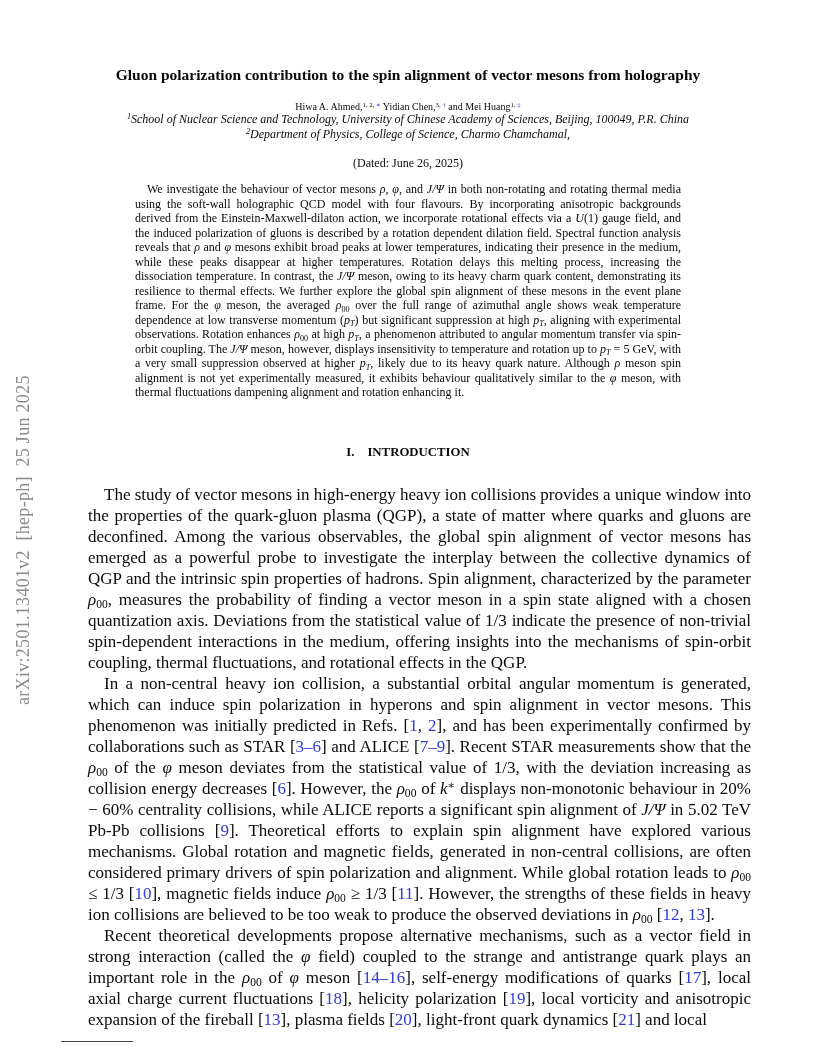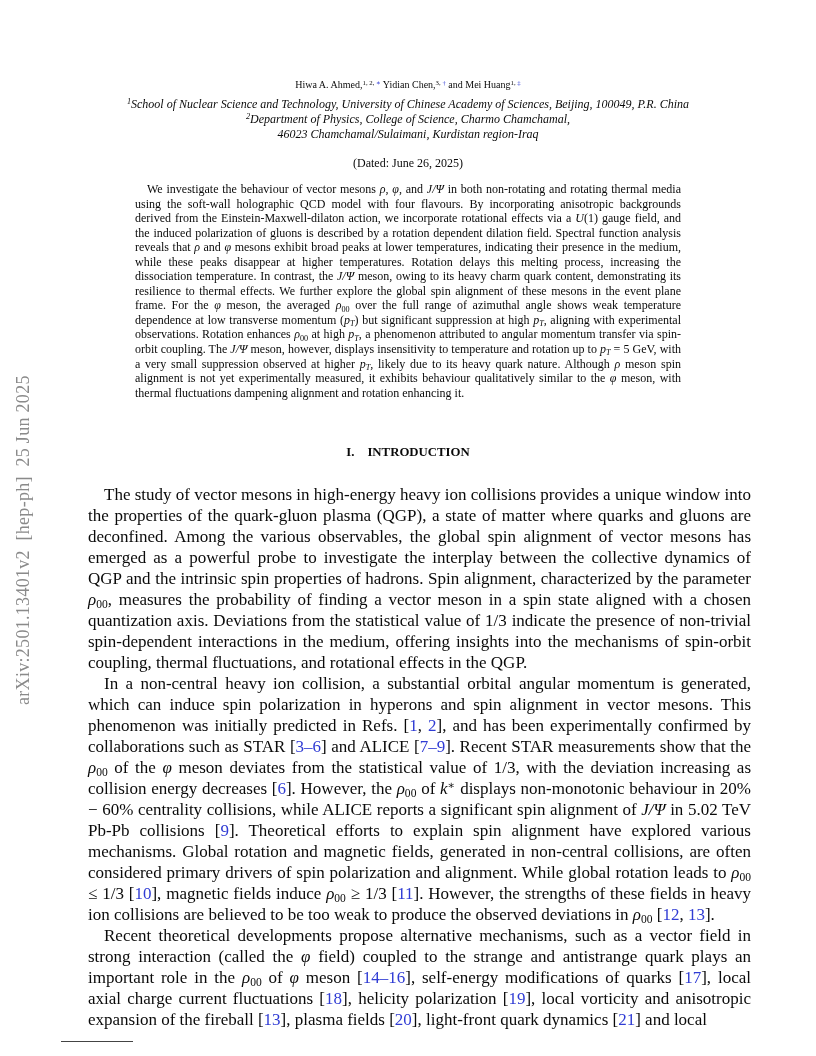--- a/index.html
+++ b/index.html
@@ -13,21 +13,21 @@
     writing-mode:vertical-rl;transform:rotate(180deg);
     font-size:18px;color:var(--watermark,#8a8a8a);
     white-space:pre;text-align:center;letter-spacing:0.3px;
   }
   .sheet{padding-top:64px;}
   .title{
     width:620px;margin:0 auto;text-align:center;
     font-weight:bold;font-size:15.5px;line-height:1.42;
   }
   .authors{text-align:center;margin-top:15px;font-size:10px;}
-  .affils{margin-top:7px;font-style:italic;font-size:12px;line-height:1.26;}
+  .affils{font-style:italic;font-size:12px;line-height:1.26;}
   .affil-line{text-align:center;}
   .date-line{text-align:center;font-size:12px;margin-top:14px;}
   .abstract{
     width:546px;margin:11px auto 0;text-align:justify;
     font-size:12px;line-height:1.21;
   }
   .abstract p{margin:0;text-indent:12px;}
   .section-heading{
     text-align:center;font-weight:bold;font-size:12.8px;margin-top:45px;
   }
@@ -50,27 +50,27 @@
   .r-sub{font-size:68%;position:relative;top:0.28em;line-height:0;}
   .r-cite{color:var(--cite-link,#2f3bd4);cursor:pointer;}
 </style>
 </head>
 <body style="--cite-link: #2f3bd4; --email-link: #3333cc; --watermark: #8a8a8a;">
 
 <div class="watermark">arXiv:2501.13401v2  [hep-ph]  25 Jun 2025</div>
 
 <div class="sheet">
 
+  <div class="title">Gluon polarization contribution to the spin alignment of vector mesons from holography</div>
 
   <div class="authors"><span>Hiwa A. Ahmed,</span><span class="r-sup">1, 2, </span><span class="r-sup r-cite">∗</span><span> Yidian Chen,</span><span class="r-sup">3, </span><span class="r-sup r-cite">†</span><span> and Mei Huang</span><span class="r-sup">1, </span><span class="r-sup r-cite">‡</span></div>
 
   <div class="affils">
     <div class="affil-line"><span class="r-sup">1</span><span>School of Nuclear Science and Technology, University of Chinese Academy of Sciences, Beijing, 100049, P.R. China</span></div>
     <div class="affil-line"><span class="r-sup">2</span><span>Department of Physics, College of Science, Charmo Chamchamal,</span></div>
-    <div class="affil-line"><span>46023 Chamchamal/Sulaimani, Kurdistan region-Iraq</span></div>
   </div>
 
   <div class="date-line">(Dated: June 26, 2025)</div>
 
   <div class="abstract">
     <p><span>We investigate the behaviour of vector mesons </span><span class="r-i">ρ</span><span>, </span><span class="r-i">φ</span><span>, and </span><span class="r-i">J/Ψ</span><span> in both non-rotating and rotating thermal media using the soft-wall holographic QCD model with four flavours. By incorporating anisotropic backgrounds derived from the Einstein-Maxwell-dilaton action, we incorporate rotational effects via a </span><span class="r-i">U</span><span>(1) gauge field, and the induced polarization of gluons is described by a rotation dependent dilation field. Spectral function analysis reveals that </span><span class="r-i">ρ</span><span> and </span><span class="r-i">φ</span><span> mesons exhibit broad peaks at lower temperatures, indicating their presence in the medium, while these peaks disappear at higher temperatures. Rotation delays this melting process, increasing the dissociation temperature. In contrast, the </span><span class="r-i">J/Ψ</span><span> meson, owing to its heavy charm quark content, demonstrating its resilience to thermal effects. We further explore the global spin alignment of these mesons in the event plane frame. For the </span><span class="r-i">φ</span><span> meson, the averaged </span><span class="r-i">ρ</span><span class="r-sub">00</span><span> over the full range of azimuthal angle shows weak temperature dependence at low transverse momentum (</span><span class="r-i">p</span><span class="r-sub r-i">T</span><span>) but significant suppression at high </span><span class="r-i">p</span><span class="r-sub r-i">T</span><span>, aligning with experimental observations. Rotation enhances </span><span class="r-i">ρ</span><span class="r-sub">00</span><span> at high </span><span class="r-i">p</span><span class="r-sub r-i">T</span><span>, a phenomenon attributed to angular momentum transfer via spin-orbit coupling. The </span><span class="r-i">J/Ψ</span><span> meson, however, displays insensitivity to temperature and rotation up to </span><span class="r-i">p</span><span class="r-sub r-i">T</span><span> = 5 GeV, with a very small suppression observed at higher </span><span class="r-i">p</span><span class="r-sub r-i">T</span><span>, likely due to its heavy quark nature. Although </span><span class="r-i">ρ</span><span> meson spin alignment is not yet experimentally measured, it exhibits behaviour qualitatively similar to the </span><span class="r-i">φ</span><span> meson, with thermal fluctuations dampening alignment and rotation enhancing it.</span></p>
   </div>
 
   <div class="section-heading">
     <span class="sec-num">I.</span><span class="sec-title">INTRODUCTION</span>

